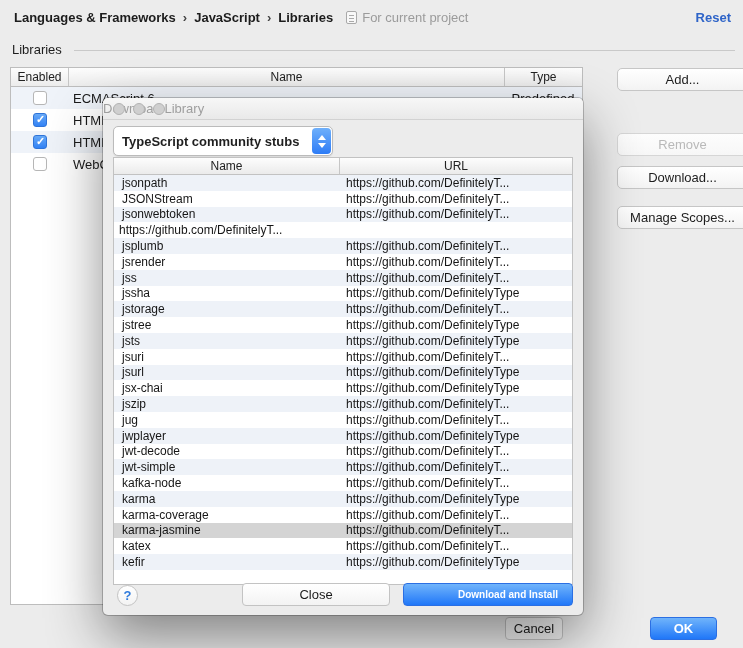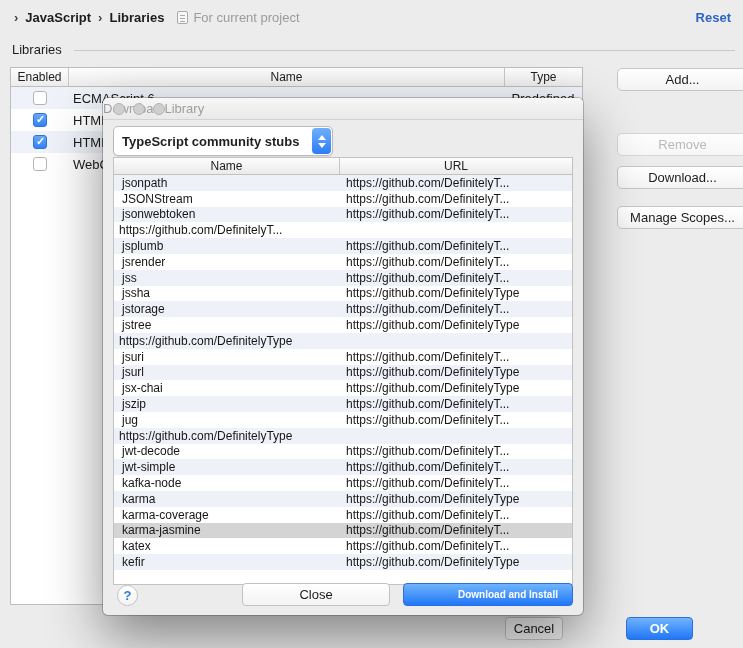--- a/index.html
+++ b/index.html
@@ -52,21 +52,21 @@
                        background:linear-gradient(#fdfdfd,#f7f7f7); }
   .btn-pos-0 { top:68px; }  .btn-pos-1 { top:100px; } .btn-pos-2 { top:133px; }
   .btn-pos-3 { top:166px; } .btn-pos-4 { top:206px; }
 
   
   .foot-btn { position:absolute; top:617px; height:23px; border-radius:4px;
               font-family:inherit; font-size:13px; cursor:pointer;
               background:linear-gradient(#ffffff,#f2f2f2); border:1px solid #c3c3c3; color:#1a1a1a; }
   .cancel-btn { left:505px; width:58px; }
   .apply-btn  { left:583px; width:56px;margin-top:39px; }
-  .ok-btn { left:626px; width:67px; background:linear-gradient(#70b4fb,#2077f8);
+  .ok-btn { left:650px; width:67px; background:linear-gradient(#70b4fb,#2077f8);
             border:1px solid #2b6fe3; color:#fff; font-weight:bold; }
 
   
   .modal { position:absolute; left:103px; top:98px; width:480px; height:517px;
            background:#ececec; border-radius:5px; z-index:10;
            box-shadow:0 0 0 1px rgba(0,0,0,.22), 0 22px 55px rgba(0,0,0,.45); }
   .titlebar { height:22px; background:linear-gradient(#f7f7f7,#e9e9e9);
               border-bottom:1px solid #d2d2d2; border-radius:5px 5px 0 0;
               position:relative; display:flex; align-items:center; justify-content:flex-start; }
   .traffic { position:absolute; left:10px; top:5px; display:flex; gap:8px; }
@@ -112,20 +112,21 @@
                  background:linear-gradient(#70b4fb,#2077f8); border:1px solid #2b6fe3;
                  border-radius:4px; font-family:inherit; font-size:10px; font-weight:bold;
                  color:#fff; cursor:pointer;padding-left:40px; }
 </style>
 </head>
 <body>
 
 <div class="screen">
 
   <div class="breadcrumb">
+    <span>Languages &amp; Frameworks</span>
     <span class="crumb-sep">›</span>
     <span>JavaScript</span>
     <span class="crumb-sep">›</span>
     <span>Libraries</span>
     <span class="scope">
       <span class="scope-icon"></span>
       <span>For current project</span>
     </span>
   </div>
   <span class="reset-link">Reset</span>
@@ -252,20 +253,21 @@
             <div class="c-name">jstorage</div>
             <div class="c-url">https://github.com/DefinitelyT...</div>
           </div>
 
           <div class="dl-row">
             <div class="c-name">jstree</div>
             <div class="c-url">https://github.com/DefinitelyType</div>
           </div>
 
           <div class="dl-row stripe">
+            <div class="c-name">jsts</div>
             <div class="c-url">https://github.com/DefinitelyType</div>
           </div>
 
           <div class="dl-row">
             <div class="c-name">jsuri</div>
             <div class="c-url">https://github.com/DefinitelyT...</div>
           </div>
 
           <div class="dl-row stripe">
             <div class="c-name">jsurl</div>
@@ -281,20 +283,21 @@
             <div class="c-name">jszip</div>
             <div class="c-url">https://github.com/DefinitelyT...</div>
           </div>
 
           <div class="dl-row">
             <div class="c-name">jug</div>
             <div class="c-url">https://github.com/DefinitelyT...</div>
           </div>
 
           <div class="dl-row stripe">
+            <div class="c-name">jwplayer</div>
             <div class="c-url">https://github.com/DefinitelyType</div>
           </div>
 
           <div class="dl-row">
             <div class="c-name">jwt-decode</div>
             <div class="c-url">https://github.com/DefinitelyT...</div>
           </div>
 
           <div class="dl-row stripe">
             <div class="c-name">jwt-simple</div>

